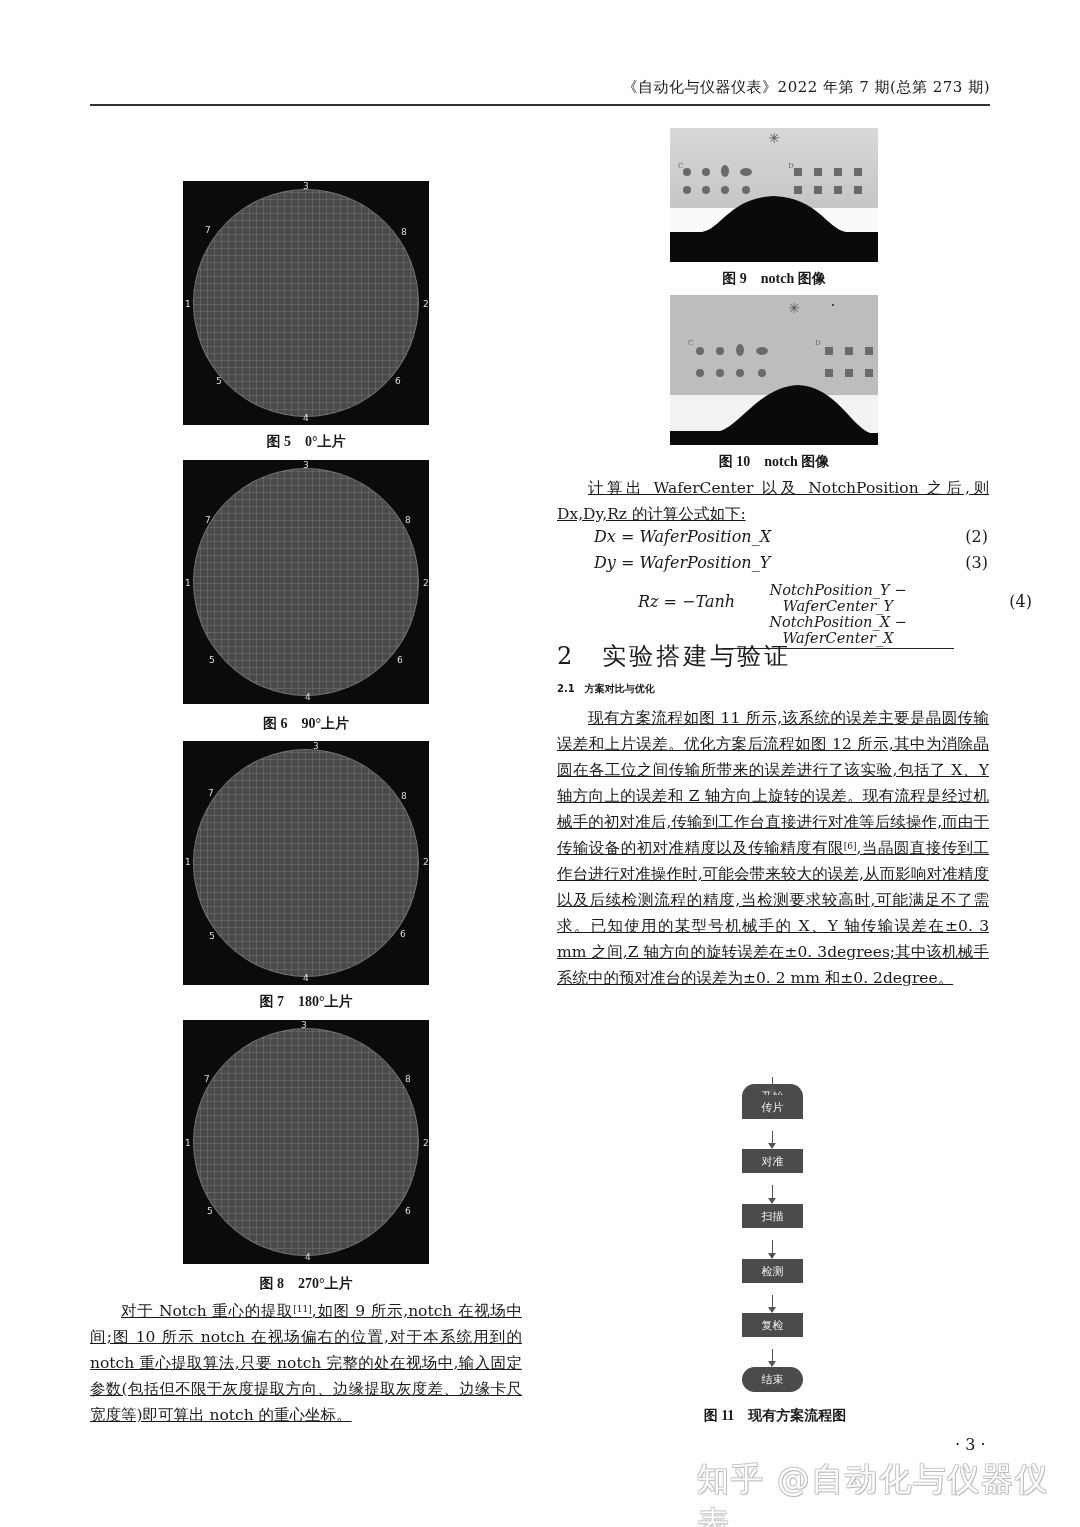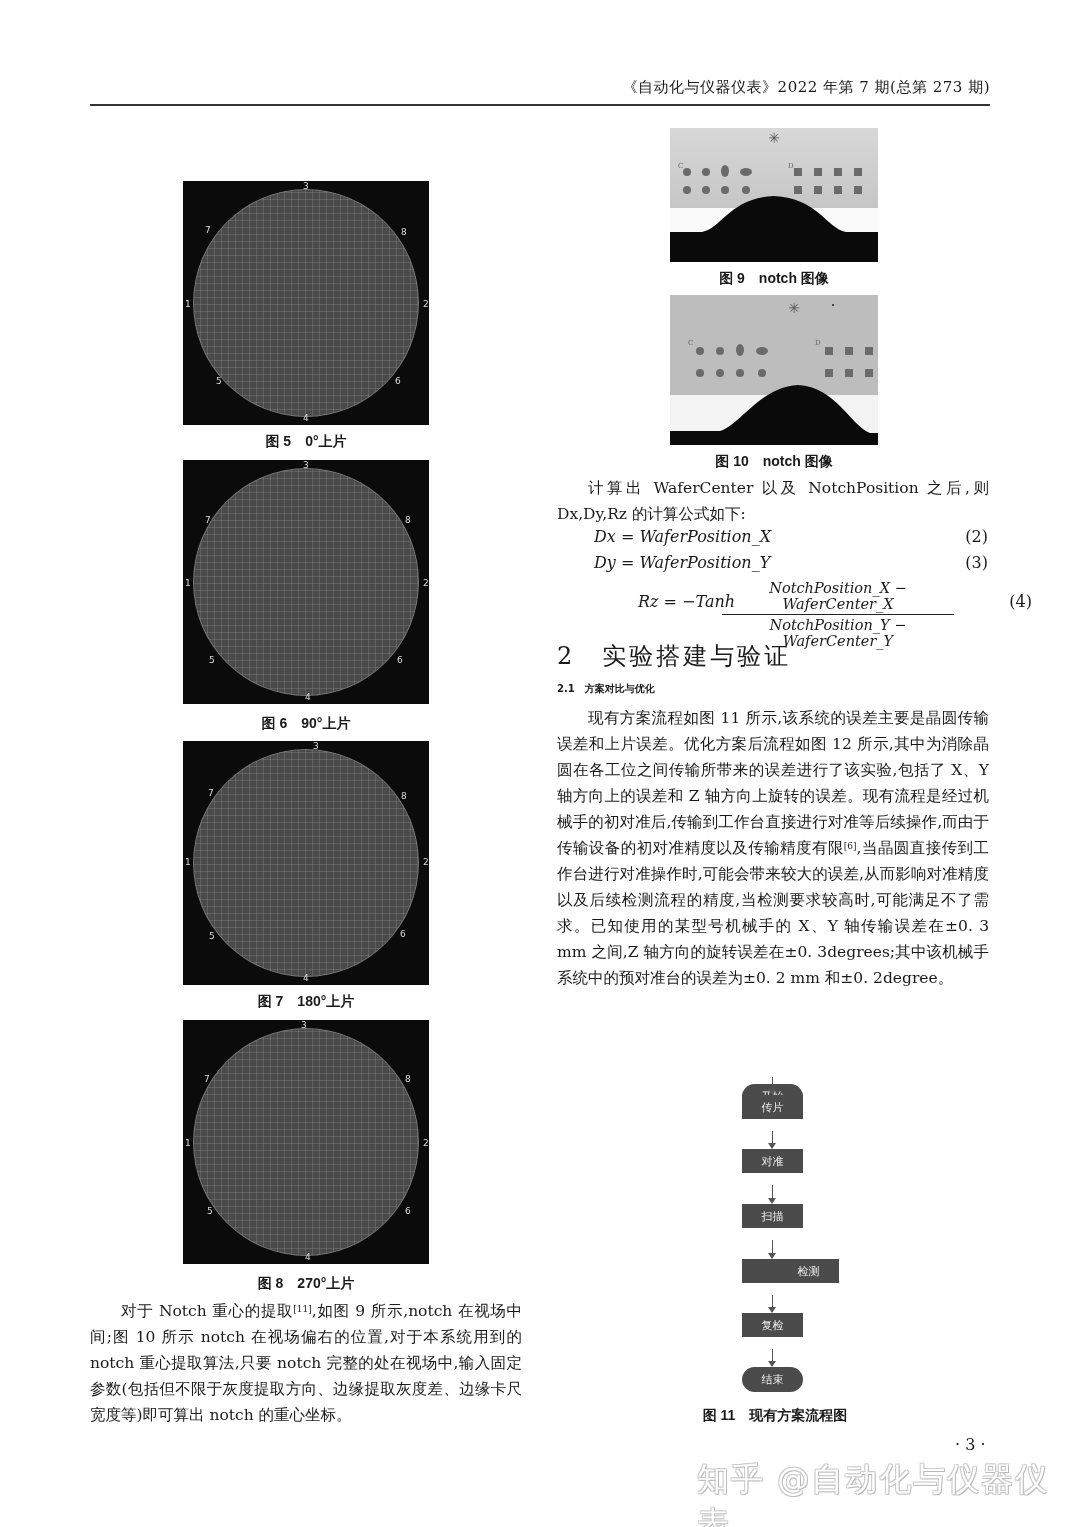--- a/index.html
+++ b/index.html
@@ -3,31 +3,31 @@
 <meta charset="utf-8">
 <style>
   html, body { margin:0; padding:0; background:#fff; }
   body { width:1080px; height:1527px; position:relative; overflow:hidden;
          font-family:"DejaVu Serif","Liberation Serif",serif; color:#1a1a1a; }
   .abs { position:absolute; }
   .header-text { position:absolute; left:560px; top:78px; width:430px; text-align:right; font-size:15px; letter-spacing:0.5px; }
   .header-rule { position:absolute; left:90px; top:104px; width:900px; height:2px; background:#333; }
   .para { font-size:15.5px; line-height:26px; text-align:justify; }
   .para p { margin:0; }
-  .indent { text-indent:2em; }
+  .indent { text-indent:2em;text-decoration:underline; }
   sup { font-size:9px; vertical-align:top; position:relative; top:-2px; }
   .wafer-fig { position:absolute; left:183px; width:246px; height:244px; background:#0b0b0b; overflow:hidden; }
   .wafer { position:absolute; left:10px; top:8px; width:226px; height:228px; border-radius:50%;
     background-color:#4a4a4a;
     background-image:
       repeating-linear-gradient(0deg, rgba(160,160,160,0.25) 0 1px, transparent 1px 7px),
       repeating-linear-gradient(90deg, rgba(160,160,160,0.25) 0 1px, transparent 1px 7px);
     box-shadow: inset 0 0 0 1px #777; }
   .wlabel { position:absolute; font-family:"DejaVu Sans",sans-serif; font-size:9px; color:#ddd; }
-  .caption { position:absolute; font-family:Liberation Sans, sans-serif; font-weight:bold; font-size:14px; text-align:center; }
+  .caption { position:absolute; font-family:Liberation Serif, serif; font-weight:bold; font-size:14px; text-align:center; }
   .notch-fig { position:absolute; left:670px; width:208px; background:#c9c9c9; overflow:hidden; }
   .eq-row { position:absolute; left:594px; width:394px; font-size:16px; font-style:italic; }
   .eq-num { position:absolute; right:0; font-style:normal; }
   .sec-title { position:absolute; left:557px; top:640px; font-size:24px; letter-spacing:3px; }
   .subsec { position:absolute; left:557px; top:682px; font-size:10px; font-family:"DejaVu Sans",sans-serif; font-weight:bold; }
   .flow-node { position:absolute; left:742px; width:61px; background:#4b4b4b; color:#eee; font-family:"DejaVu Sans",sans-serif; font-size:11px; display:flex; align-items:center; justify-content:center; }
   .flow-term { border-radius:14px; height:25px; }
   .flow-proc { height:24px; }
   .flow-arrow { position:absolute; left:772px; width:1px; background:#555; }
   .flow-arrow::after { content:""; position:absolute; left:-4px; bottom:-1px; border-left:4.5px solid transparent; border-right:4.5px solid transparent; border-top:6px solid #555; }
@@ -171,43 +171,43 @@
   <span>Dx = WaferPosition_X</span>
   <span class="eq-num">(2)</span>
 </div>
 <div class="eq-row" style="top:553px;">
   <span>Dy = WaferPosition_Y</span>
   <span class="eq-num">(3)</span>
 </div>
 <div class="eq-row" style="top:580px; height:44px;margin-left:44px;">
   <span style="position:absolute; left:0; top:12px;">Rz = −Tanh</span>
   <div style="position:absolute; left:84px; top:0; width:232px; text-align:center;">
+    <div style="font-size:14.5px; padding-top:2px;">NotchPosition_Y − WaferCenter_Y</div>
     <div style="font-size:14.5px; border-bottom:1px solid #222; padding-bottom:2px;">NotchPosition_X − WaferCenter_X</div>
-    <div style="font-size:14.5px; padding-top:2px;">NotchPosition_Y − WaferCenter_Y</div>
   </div>
   <span class="eq-num" style="top:12px;">(4)</span>
 </div>
 
 <div class="sec-title">2　实验搭建与验证</div>
 <div class="subsec">2.1　方案对比与优化</div>
 
 <div class="abs para indent" style="left:557px; top:705px; width:432px;">
   <span>现有方案流程如图 11 所示,该系统的误差主要是晶圆传输误差和上片误差。优化方案后流程如图 12 所示,其中为消除晶圆在各工位之间传输所带来的误差进行了该实验,包括了 X、Y 轴方向上的误差和 Z 轴方向上旋转的误差。现有流程是经过机械手的初对准后,传输到工作台直接进行对准等后续操作,而由于传输设备的初对准精度以及传输精度有限</span><sup>[6]</sup><span>,当晶圆直接传到工作台进行对准操作时,可能会带来较大的误差,从而影响对准精度以及后续检测流程的精度,当检测要求较高时,可能满足不了需求。已知使用的某型号机械手的 X、Y 轴传输误差在±0. 3 mm 之间,Z 轴方向的旋转误差在±0. 3degrees;其中该机械手系统中的预对准台的误差为±0. 2 mm 和±0. 2degree。</span>
 </div>
 
 <div>
   <div class="flow-node flow-term" style="top:1052px;margin-top:32px;">开始</div>
   <div class="flow-arrow" style="top:1077px; height:17px;"></div>
   <div class="flow-node flow-proc" style="top:1095px;">传片</div>
   <div class="flow-arrow" style="top:1131px; height:17px;"></div>
   <div class="flow-node flow-proc" style="top:1149px;">对准</div>
   <div class="flow-arrow" style="top:1185px; height:18px;"></div>
   <div class="flow-node flow-proc" style="top:1204px;">扫描</div>
   <div class="flow-arrow" style="top:1240px; height:18px;"></div>
-  <div class="flow-node flow-proc" style="top:1259px;padding-left:36px;">检测</div>
+  <div class="flow-node flow-proc" style="top:1259px;">检测</div>
   <div class="flow-arrow" style="top:1295px; height:17px;"></div>
   <div class="flow-node flow-proc" style="top:1313px;">复检</div>
   <div class="flow-arrow" style="top:1349px; height:17px;"></div>
   <div class="flow-node flow-term" style="top:1367px;">结束</div>
 </div>
 <div class="caption" style="left:660px; top:1407px; width:230px;">图 11　现有方案流程图</div>
 
 <div class="page-num">· 3 ·</div>
 <div class="watermark">知乎 @自动化与仪器仪表</div>
 

